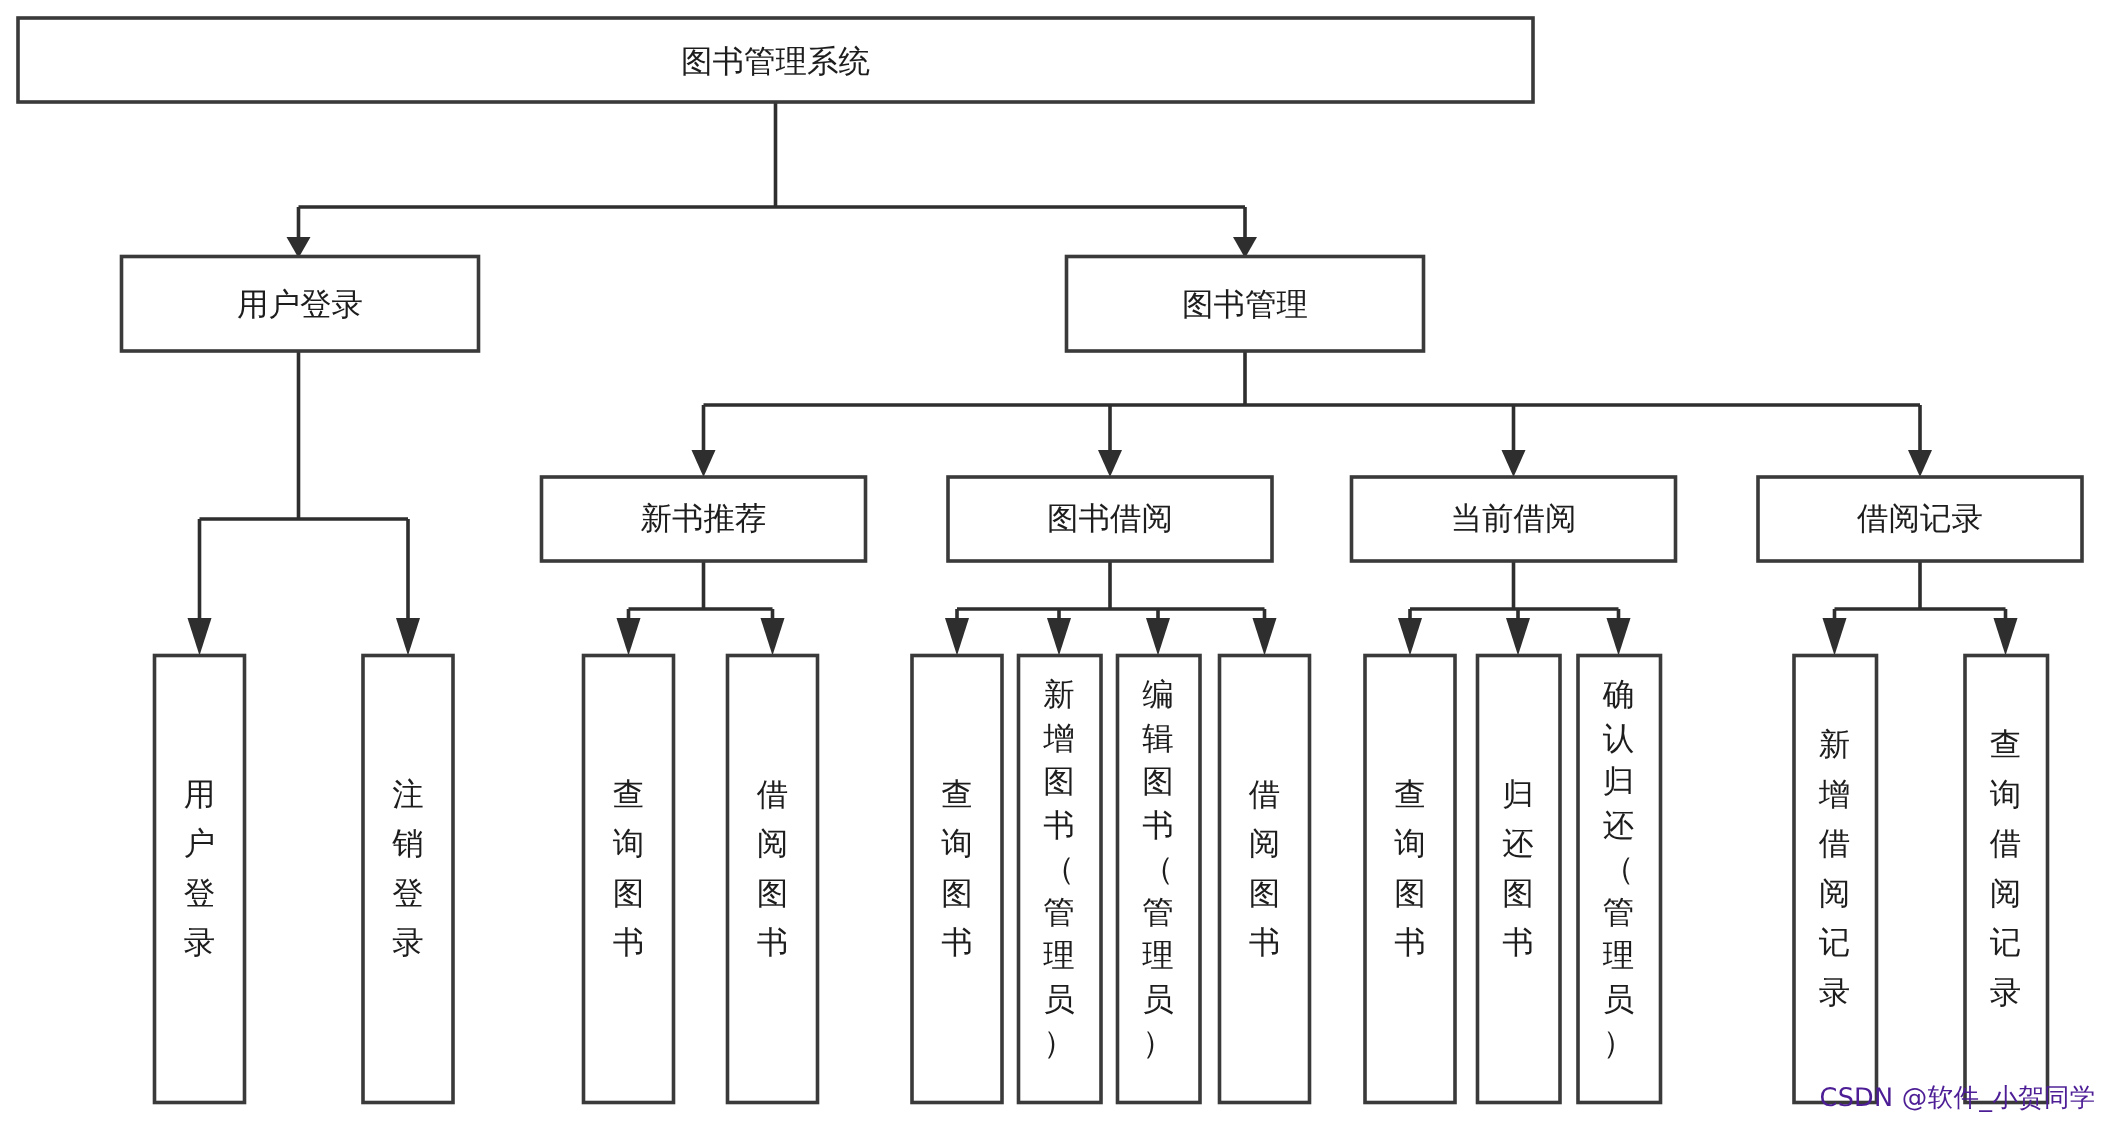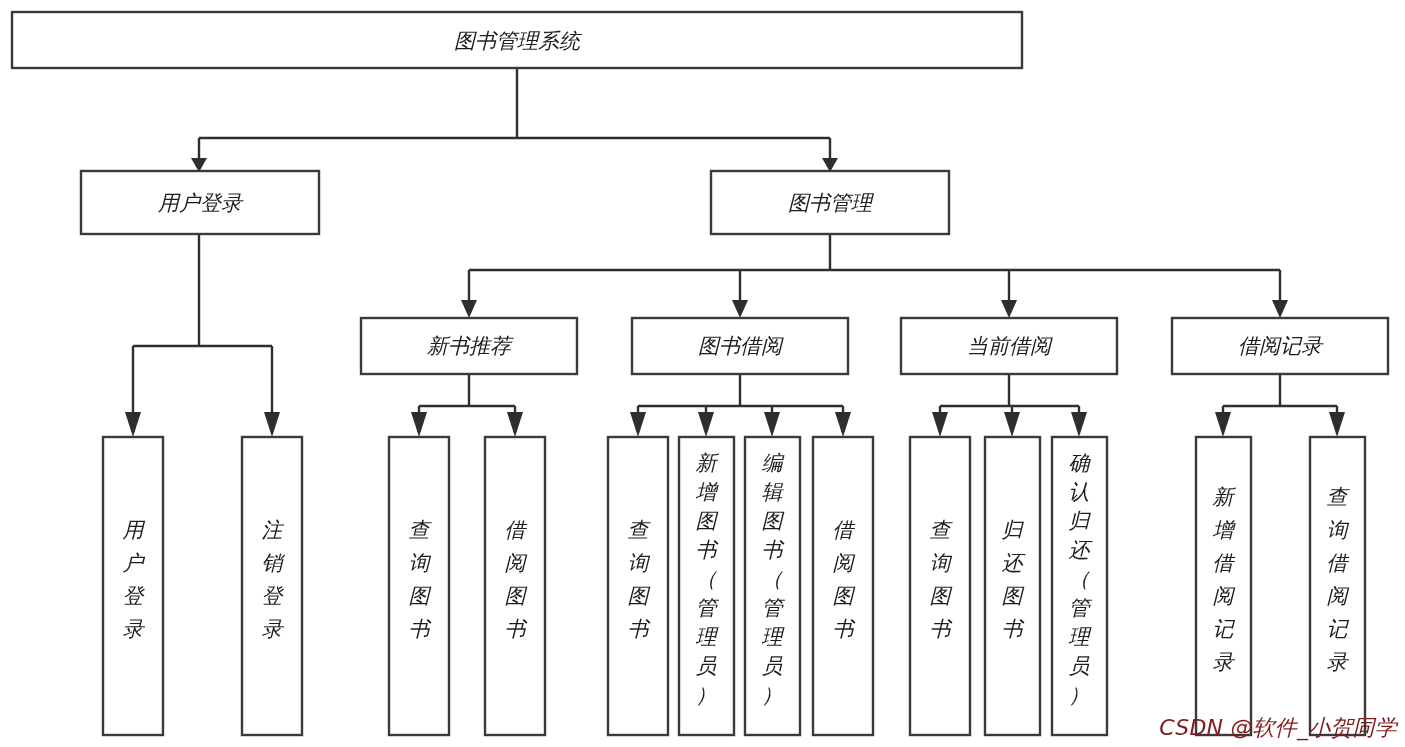--- a/index.html
+++ b/index.html
@@ -12,21 +12,20 @@
     width: 1405px;
     height: 747px;
     font-family: "DejaVu Sans", "Liberation Sans", sans-serif;
     overflow: hidden;
     position: relative;
   }
   #diagram-root {
     position: relative;
     width: 1405px;
     height: 747px;
-    font-style: italic;
   }
   svg#diagram-svg {
     position: absolute;
     top: 0;
     left: 0;
     width: 1405px;
     height: 747px;
   }
   .node-box {
     fill: #ffffff;
@@ -54,22 +53,22 @@
     font-family: "DejaVu Sans", "Liberation Sans", sans-serif;
     font-size: 21px;
     fill: #1d1d1d;
     text-anchor: middle;
   }
   .watermark-text {
     position: absolute;
     right: 8px;
     bottom: 4px;
     font-family: "DejaVu Sans", "Liberation Sans", sans-serif;
-    font-size: 22px;
-    color: #7f1d1d;
+    font-size: 17px;
+    color: #4c1d95;
     white-space: nowrap;
     letter-spacing: 0.2px;
     user-select: none;
   }
 </style>
 </head>
 <body>
 
 <div id="diagram-root">
 

